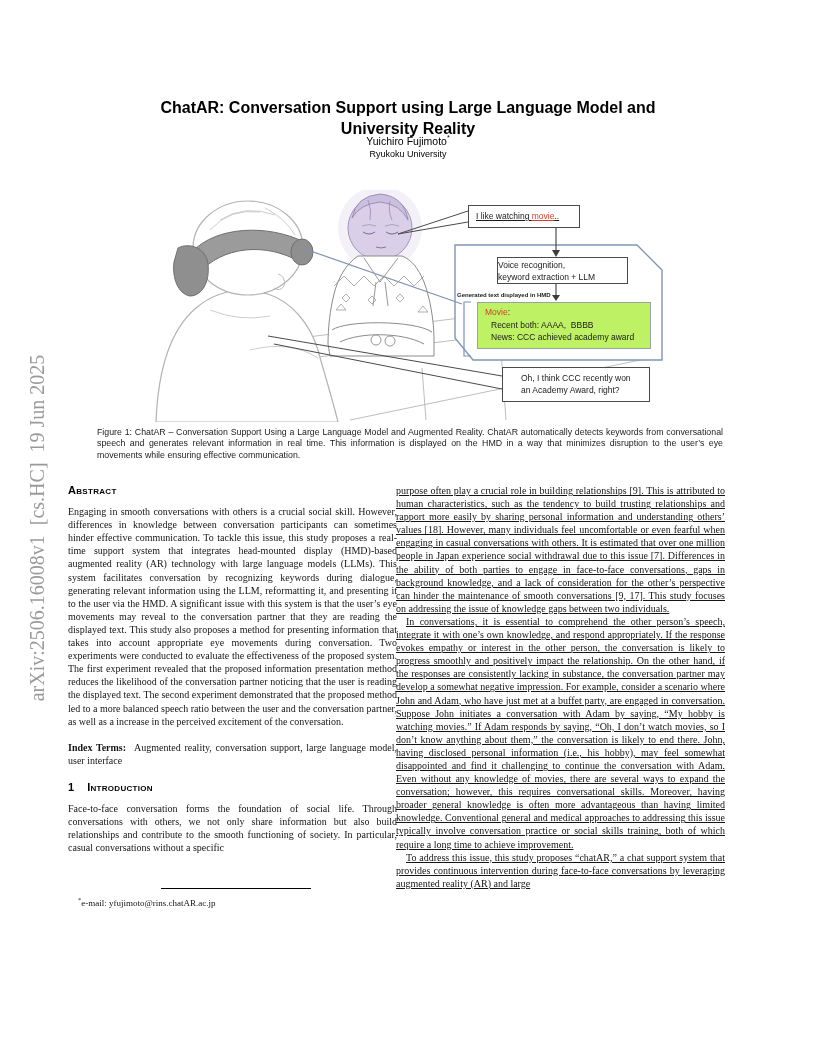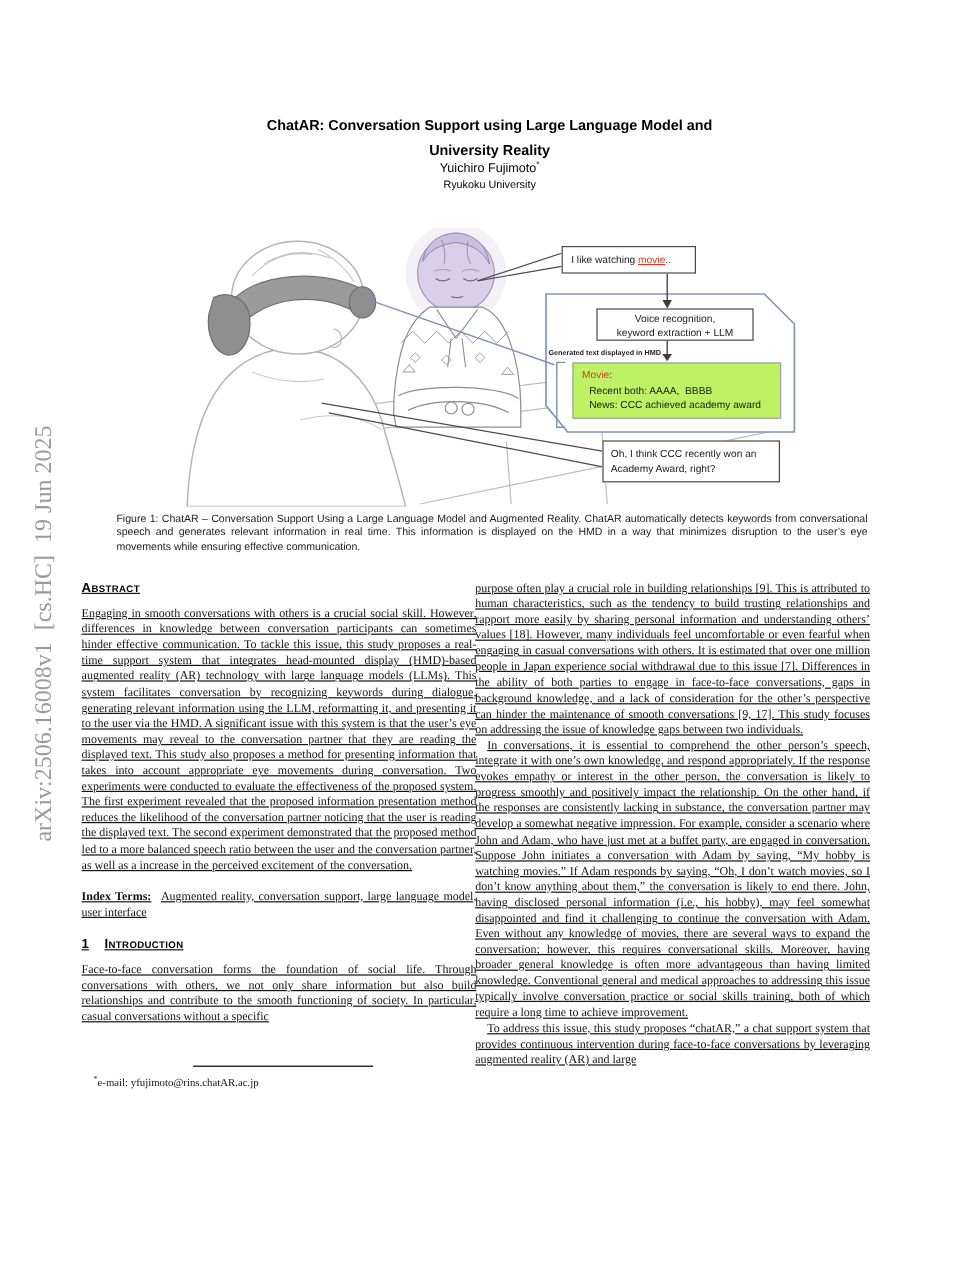--- a/index.html
+++ b/index.html
@@ -5,50 +5,50 @@
   html,body{margin:0;padding:0;background:#ffffff;}
   .page{position:relative;width:816px;height:1056px;background:#ffffff;overflow:hidden;
         font-family:"Liberation Serif",serif;color:#141414;margin:0 auto;}
 
   
   .arxiv-banner{position:absolute;top:528px;left:37px;transform:translate(-50%,-50%) rotate(-90deg);
         white-space:pre;font-family:"Liberation Serif",serif;font-size:20px;color:#9a9a9a;}
 
   
   .title{position:absolute;top:86px;left:0;right:0;text-align:center;
-         font-family:"Liberation Sans",sans-serif;font-weight:bold;font-size:12px;line-height:21px;color:#000;}
+         font-family:"Liberation Sans",sans-serif;font-weight:bold;font-size:16px;line-height:21px;color:#000;}
   .author-line{position:absolute;top:134px;left:0;right:0;text-align:center;
          font-family:"Liberation Sans",sans-serif;font-size:10.5px;color:#000;}
   .author-line sup{font-size:7px;vertical-align:super;}
   .affil-line{position:absolute;top:149px;left:0;right:0;text-align:center;
          font-family:"Liberation Sans",sans-serif;font-size:9px;color:#000;}
 
   
   .figure{position:absolute;left:150px;top:190px;width:520px;height:232px;}
   .figure svg{position:absolute;left:0;top:0;}
   .fig-box{position:absolute;font-family:"Liberation Sans",sans-serif;color:#1a1a1a;background:#fff;
            border:1px solid #4a4a4a;box-sizing:border-box;}
-  .bubble-partner{left:318px;top:15px;width:112px;height:23px;font-size:8.5px;line-height:20px;padding-left:7px;white-space:nowrap;}
+  .bubble-partner{left:318px;top:15px;width:112px;height:23px;font-size:8.5px;line-height:20px;padding-left:7px;white-space:nowrap;text-decoration:underline;}
   .kw-red{color:#d93a2b;}
   .kw-underline{text-decoration:underline;}
-  .process-box{left:347px;top:67px;width:131px;height:27px;font-size:8.5px;line-height:12px;text-align:center;padding-top:1px;}
+  .process-box{left:347px;top:67px;width:131px;height:27px;font-size:8.5px;line-height:12px;padding-top:1px;}
   .hmd-label{position:absolute;left:307px;top:102px;font-family:"Liberation Sans",sans-serif;
              font-size:6px;font-weight:bold;color:#222;white-space:nowrap;}
   .movie-box{left:327px;top:112px;width:174px;height:47px;background:#bef264;border:1px solid #9aa0a8;
              font-size:8.5px;line-height:12.5px;padding:3px 0 0 7px;}
   .movie-box .ind{padding-left:6px;white-space:pre;}
-  .bubble-user{left:352px;top:177px;width:148px;height:35px;font-size:8.5px;line-height:12px;padding:4px 6px;}
+  .bubble-user{left:352px;top:177px;width:148px;height:35px;font-size:8.5px;line-height:12px;padding:4px 18px;}
 
   
   .caption{position:absolute;left:97px;top:427px;width:626px;font-family:"Liberation Sans",sans-serif;
            font-size:8.8px;line-height:11.4px;color:#1c1c1c;text-align:justify;}
 
   
   .col{position:absolute;top:484px;width:329px;font-size:10px;line-height:13.1px;text-align:justify;}
-  .col-left{left:68px;text-decoration:underline;}
+  .col-left{left:68px;}
   .col-right{left:396px;text-decoration:underline;}
   .col p{margin:0;}
   .sec-heading{font-family:"Liberation Sans",sans-serif;font-weight:bold;font-size:11px;color:#000;
                margin:0 0 8px 0;text-align:left;}
   .smallcaps{font-variant:small-caps;letter-spacing:0.3px;}
   .sec-num{margin-right:13px;}
   .index-terms{margin-top:13px !important;}
   .index-terms .it-label{font-weight:bold;margin-right:8px;}
   .heading-intro{margin-top:14px !important;margin-bottom:8px !important;}
   .indent{text-indent:10px;}

